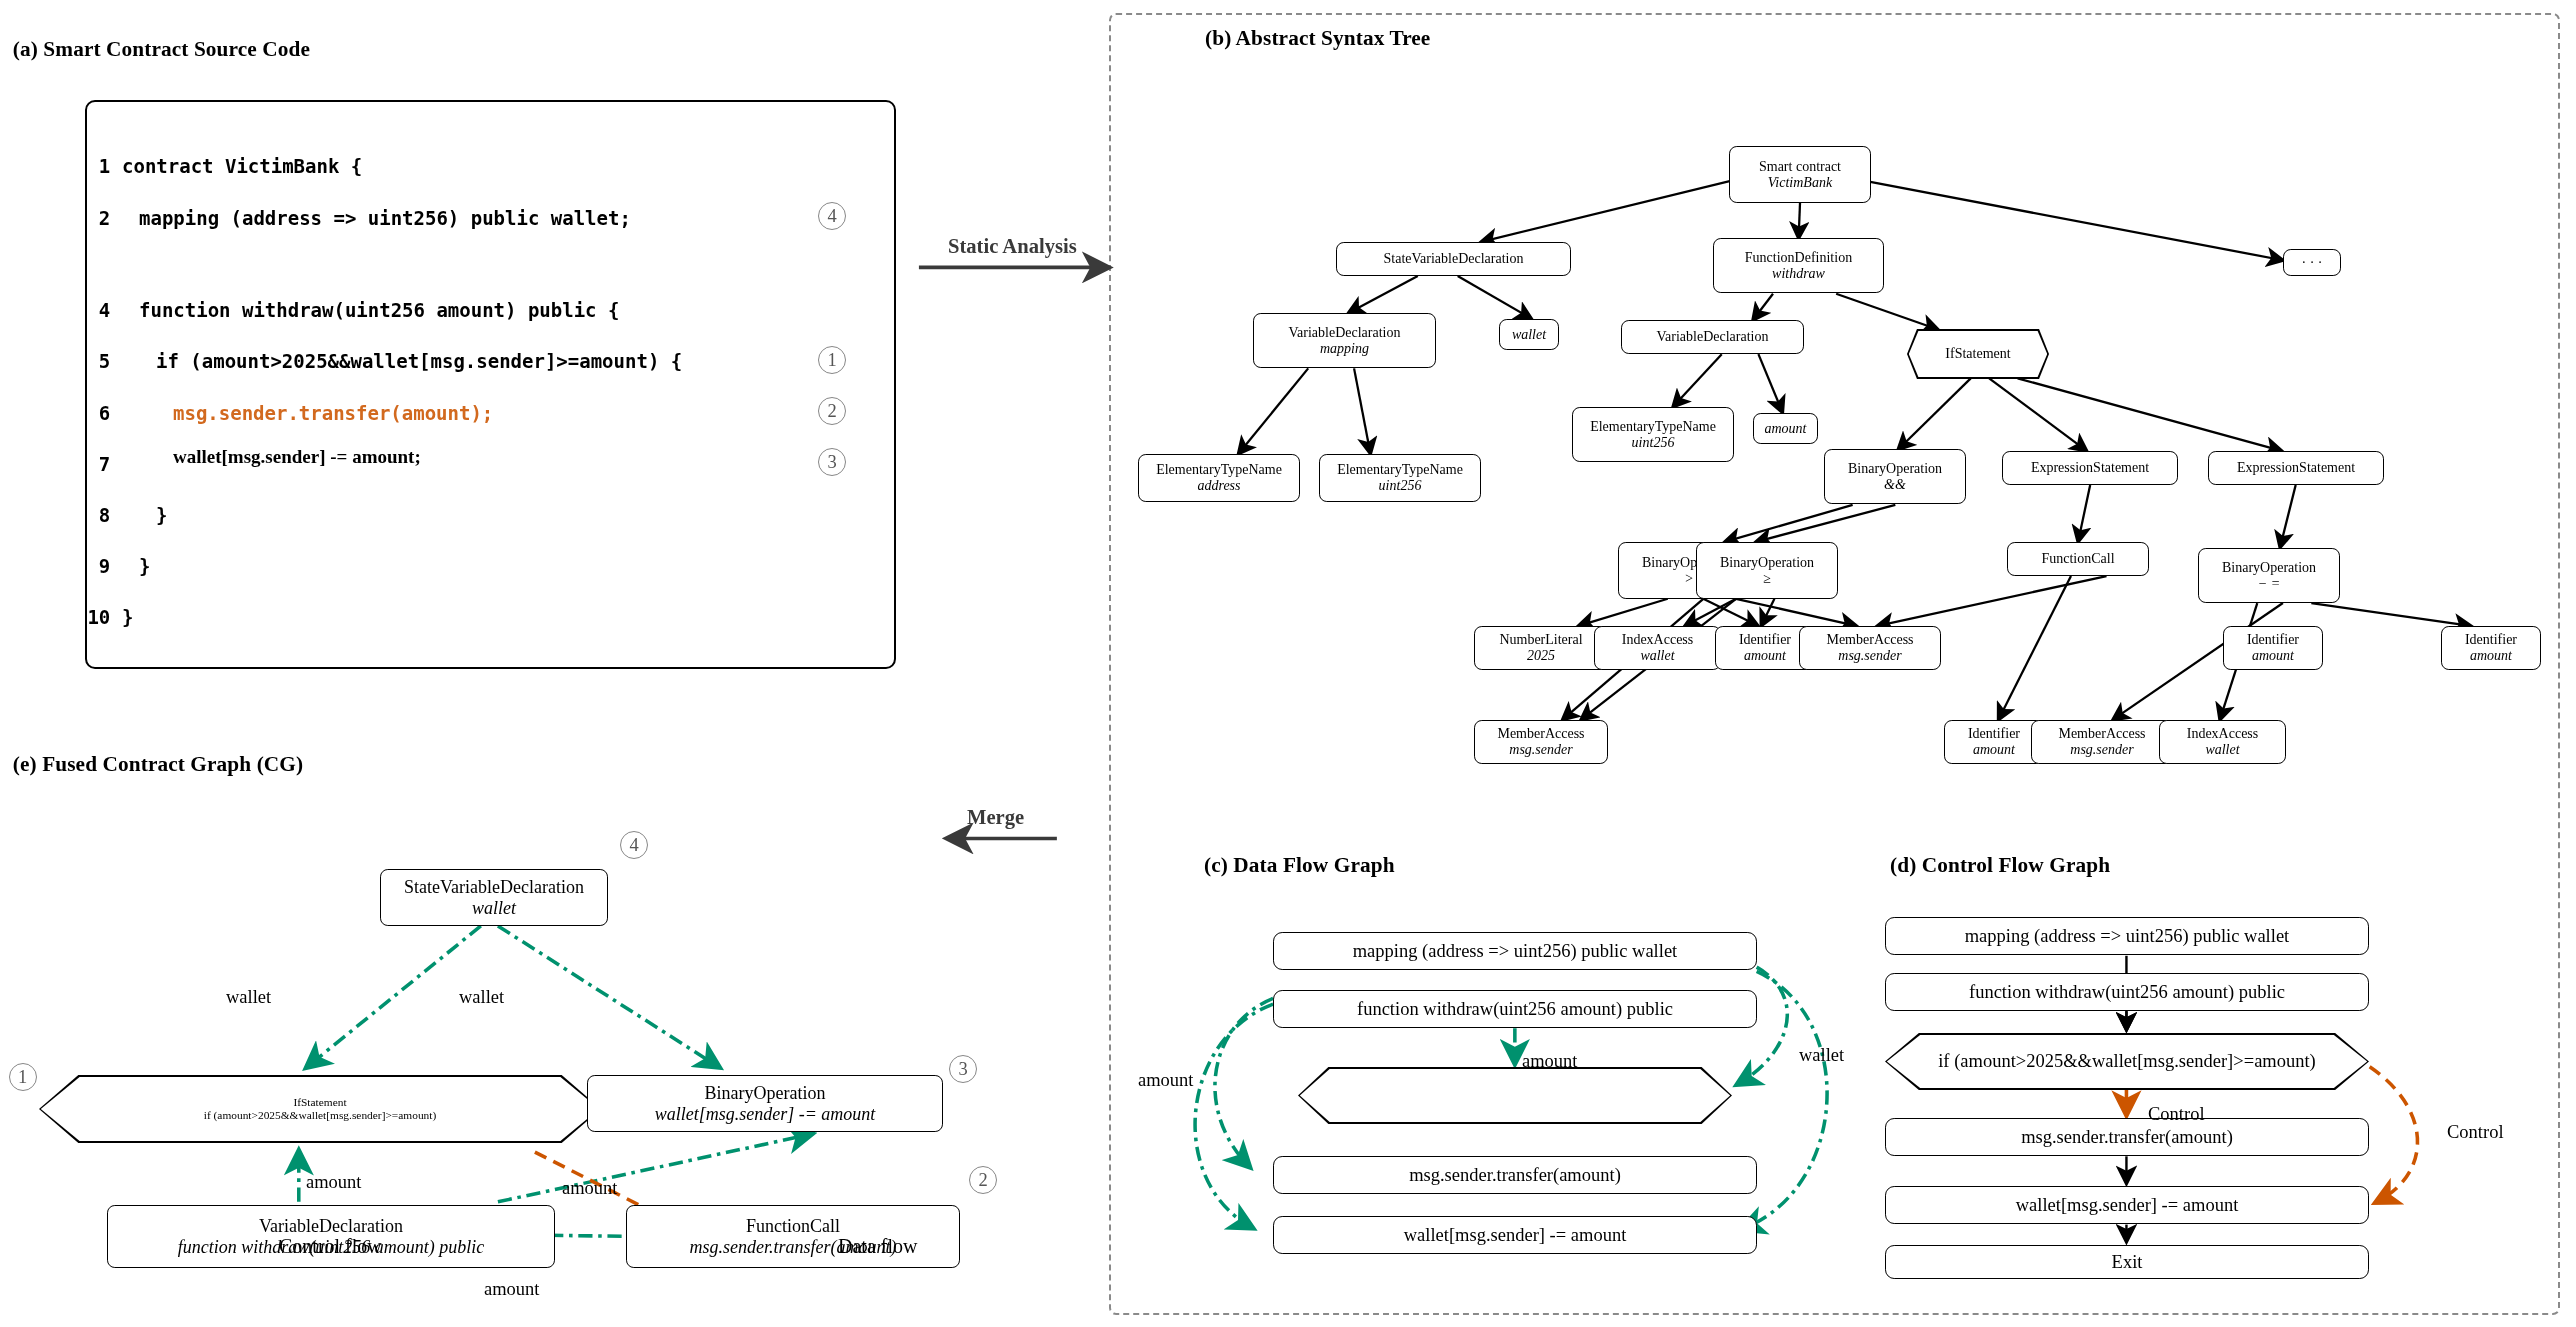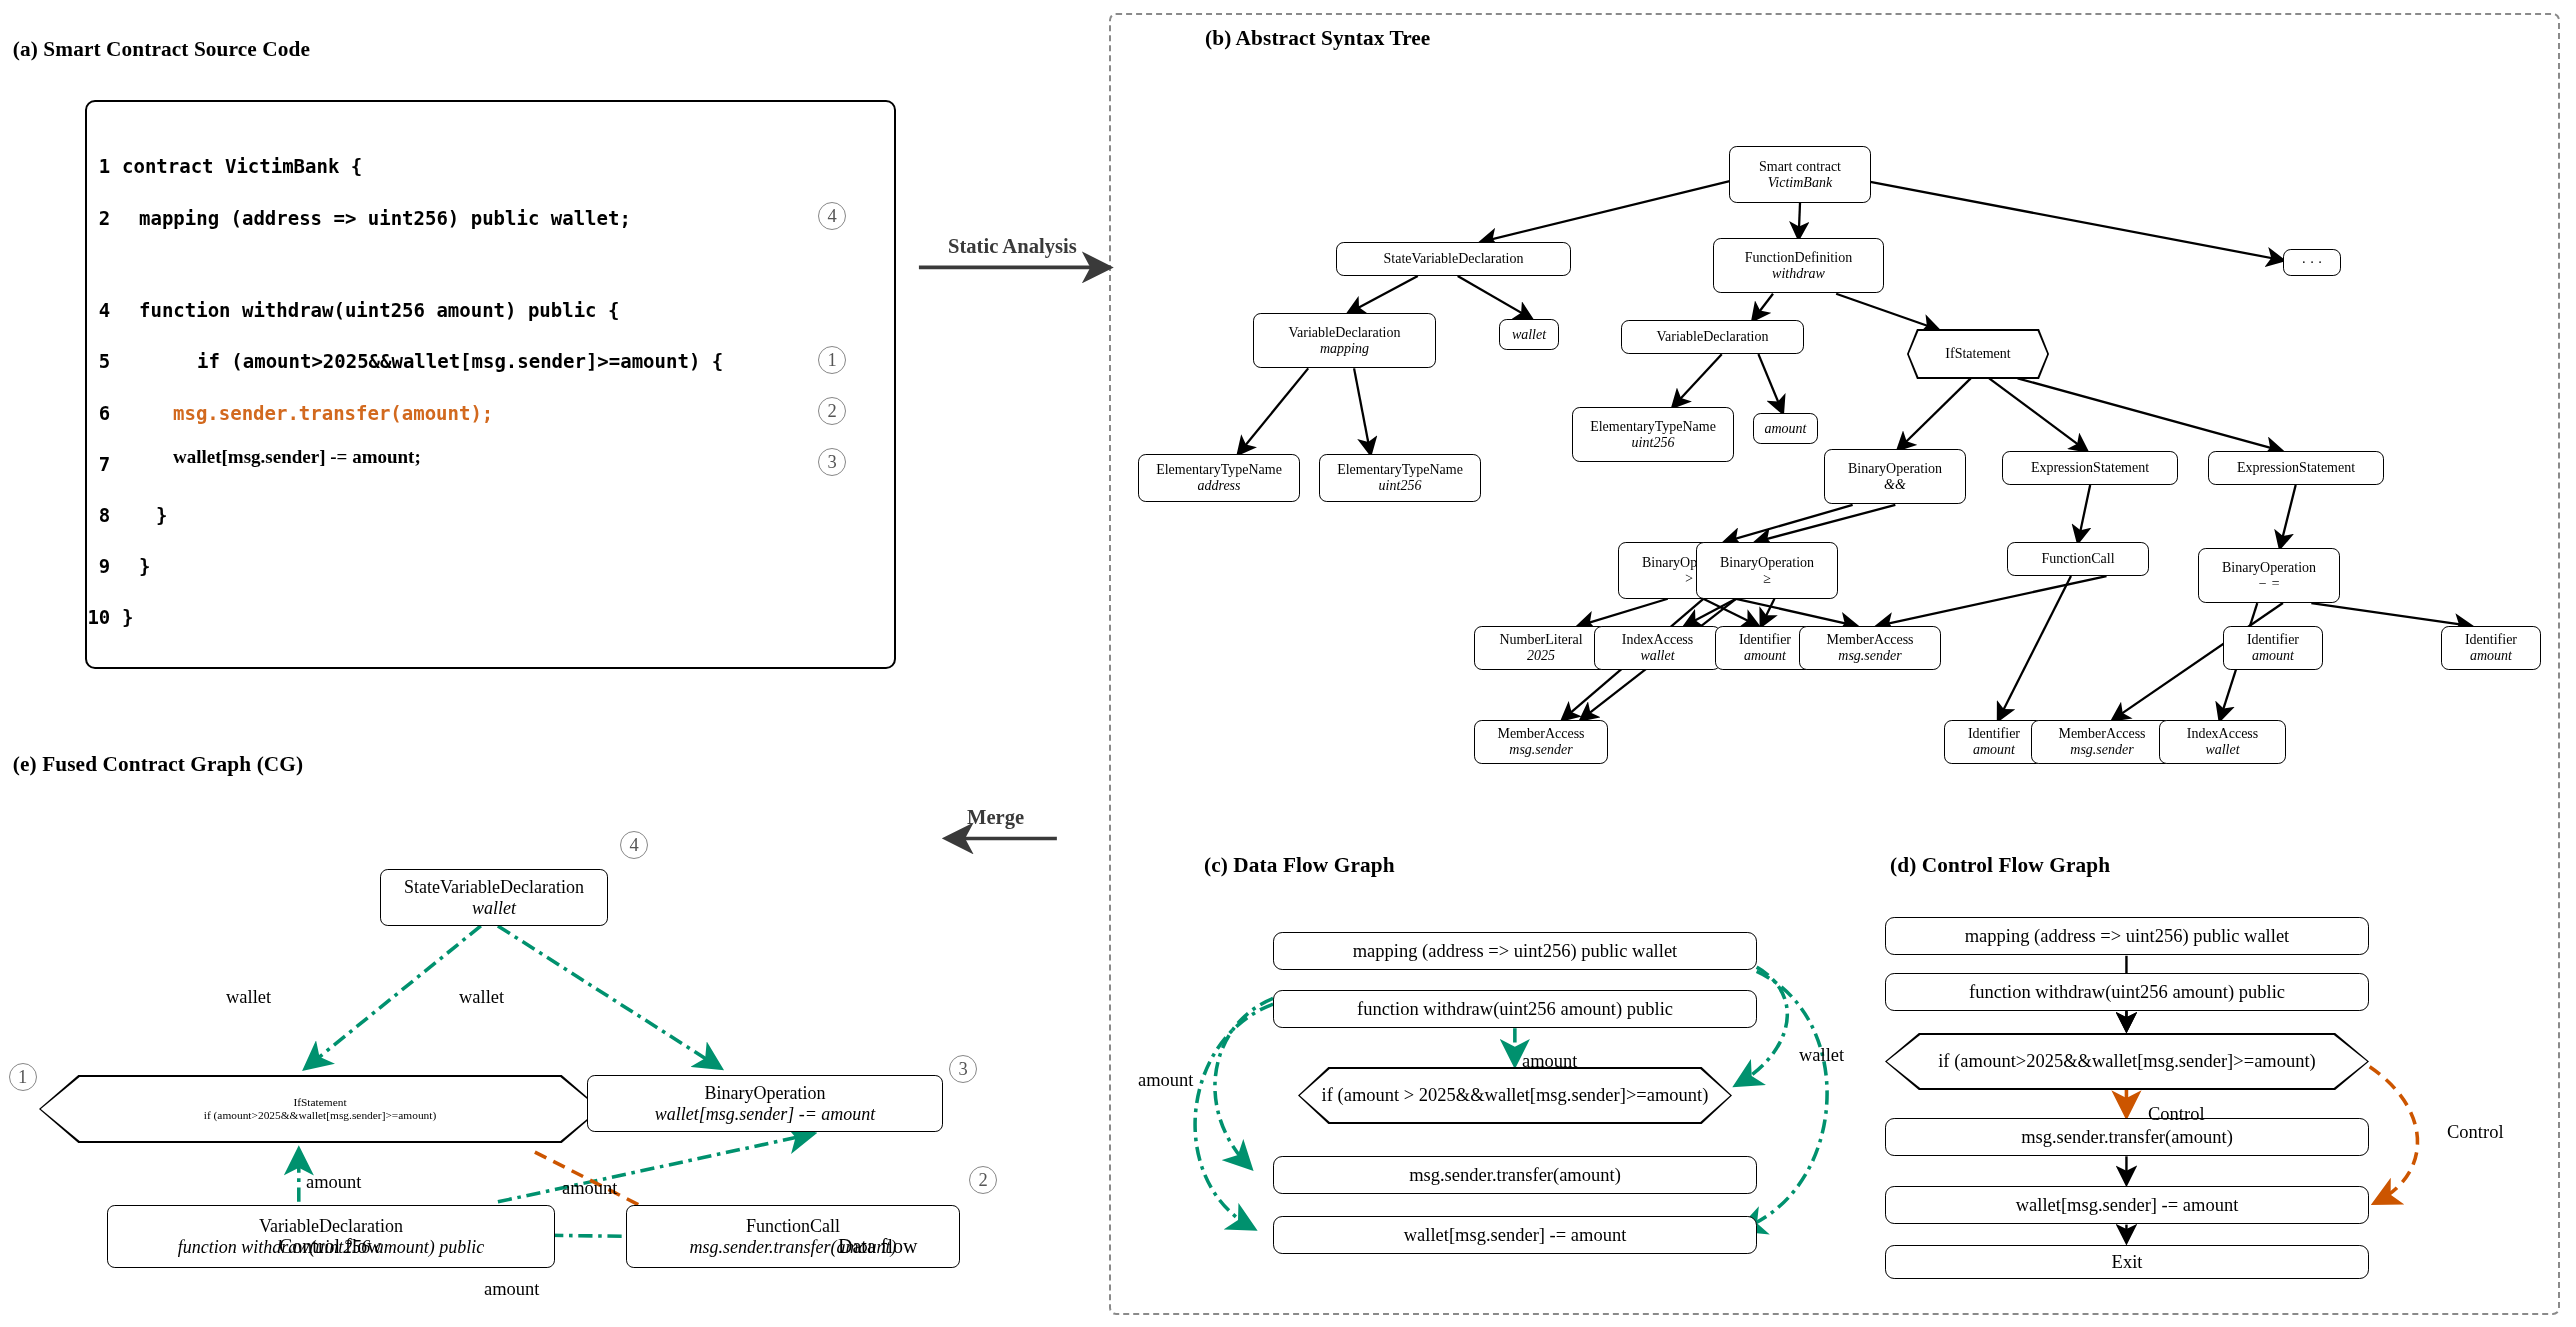--- a/index.html
+++ b/index.html
@@ -39,21 +39,21 @@
 <div class="abs" id="code-card"></div>
 <div class="abs" id="code-layer" style="left:85px;top:100px;width:811px;height:569px;">
     <div class="ln" style="left:-5.7px;top:55px;">1</div>
     <div class="ct" style="left:37px;top:55px;">contract VictimBank {</div>
     <div class="ln" style="left:-5.7px;top:107px;">2</div>
     <div class="ct" style="left:54px;top:107px;">mapping (address =&gt; uint256) public wallet;</div>
     <div class="marker" style="left:733px;top:102px;">4</div>
     <div class="ln" style="left:-5.7px;top:199px;">4</div>
     <div class="ct" style="left:54px;top:199px;">function withdraw(uint256 amount) public {</div>
     <div class="ln" style="left:-5.7px;top:250px;">5</div>
-    <div class="ct" style="left:71px;top:250px;margin-left:41px;">if (amount&gt;2025&amp;&amp;wallet[msg.sender]&gt;=amount) {</div>
+    <div class="ct" style="left:71px;top:250px;">if (amount&gt;2025&amp;&amp;wallet[msg.sender]&gt;=amount) {</div>
     <div class="marker" style="left:733px;top:246px;">1</div>
     <div class="ln" style="left:-5.7px;top:302px;">6</div>
     <div class="ct" style="left:88px;top:302px;color:#D2691E;">msg.sender.transfer(amount);</div>
     <div class="marker" style="left:733px;top:297px;">2</div>
     <div class="ln" style="left:-5.7px;top:353px;">7</div>
     <div class="ct" style="left:88px;top:346px;font-family:Liberation Serif, serif;">wallet[msg.sender] -= amount;</div>
     <div class="marker" style="left:733px;top:348px;">3</div>
     <div class="ln" style="left:-5.7px;top:404px;">8</div>
     <div class="ct" style="left:71px;top:404px;">}</div>
     <div class="ln" style="left:-5.7px;top:455px;">9</div>
@@ -237,21 +237,20 @@
     <path d="M1790,1404 C1700,1440 1678,1560 1756,1640" stroke="#00916E" stroke-width="5" fill="none" stroke-dasharray="20,8,5,8" marker-end="url(#mk-data)"></path>
     <path d="M1790,1412 C1660,1460 1640,1660 1760,1726" stroke="#00916E" stroke-width="5" fill="none" stroke-dasharray="20,8,5,8" marker-end="url(#mk-data)"></path>
     <path d="M2470,1360 C2540,1400 2520,1480 2444,1524" stroke="#00916E" stroke-width="5" fill="none" stroke-dasharray="20,8,5,8" marker-end="url(#mk-data)"></path>
     <path d="M2470,1366 C2610,1430 2600,1670 2450,1728" stroke="#00916E" stroke-width="5" fill="none" stroke-dasharray="20,8,5,8" marker-end="url(#mk-data)"></path>
   </svg>
 <div class="abs" id="dfg-layer" style="left:0;top:0;">
     <div class="flowbox" style="left:1273px;top:932px;width:484px;height:38px;">mapping (address =&gt; uint256) public wallet</div>
     <div class="flowbox" style="left:1273px;top:990px;width:484px;height:38px;">function withdraw(uint256 amount) public</div>
     <div class="hex" style="left:1298px;top:1067px;width:434px;height:57px;background:#000;">
       <div class="hexinner" style=""></div>
-      <div class="hexlbl" style="font-family:'Liberation Serif',serif;font-size:18.5px;white-space:nowrap;">if (amount &gt; 2025&amp;&amp;wallet[msg.sender]&gt;=amount)</div>
     </div>
     <div class="flowbox" style="left:1273px;top:1156px;width:484px;height:38px;">msg.sender.transfer(amount)</div>
     <div class="flowbox" style="left:1273px;top:1216px;width:484px;height:38px;">wallet[msg.sender] -= amount</div>
     <div class="edgelbl" style="left:1522px;top:1051px;">amount</div>
     <div class="edgelbl" style="left:1138px;top:1070px;">amount</div>
     <div class="edgelbl" style="left:1799px;top:1045px;">wallet</div>
   </div>
 
 <div class="abs panel-title" style="left:1890px;top:853px;">(d) Control Flow Graph</div>
 <svg class="ov" id="cfg-edges" width="2576" height="1327" viewBox="0 0 3622 1866">

